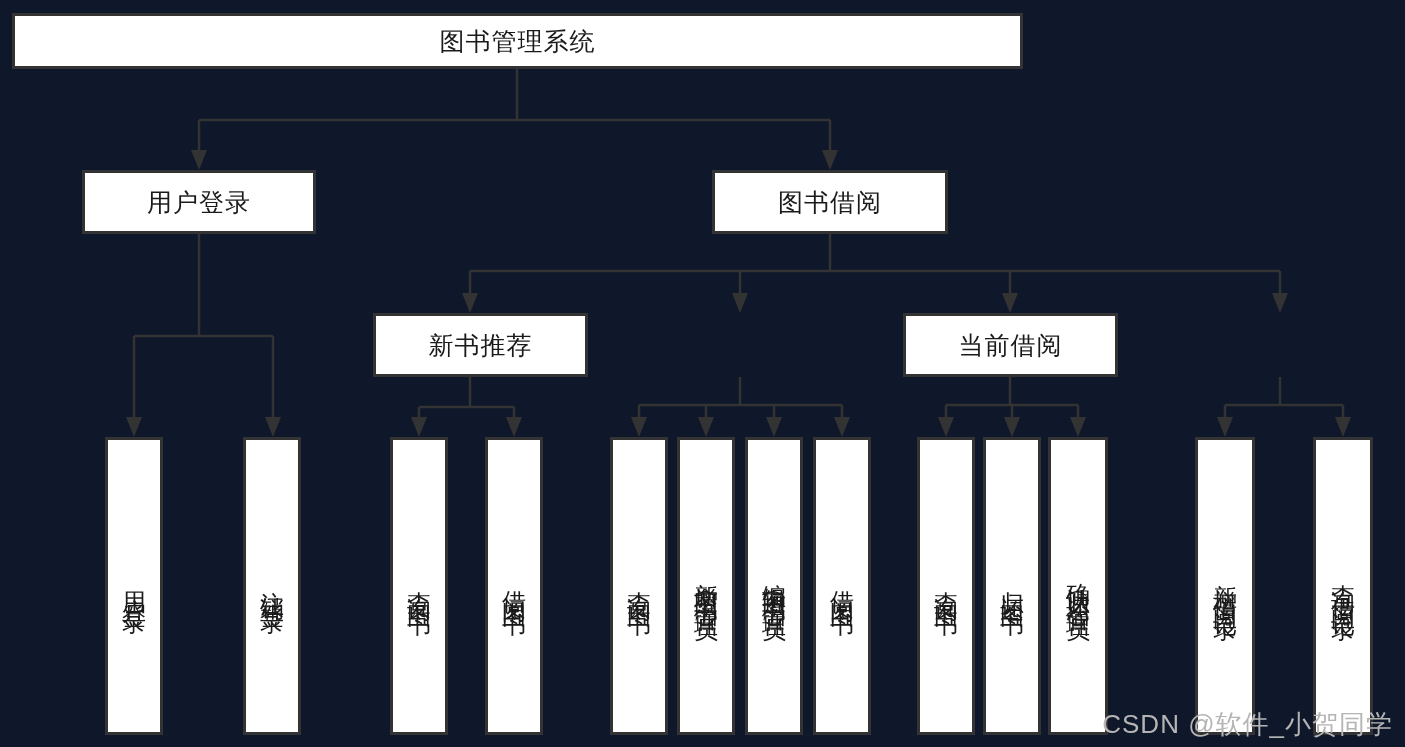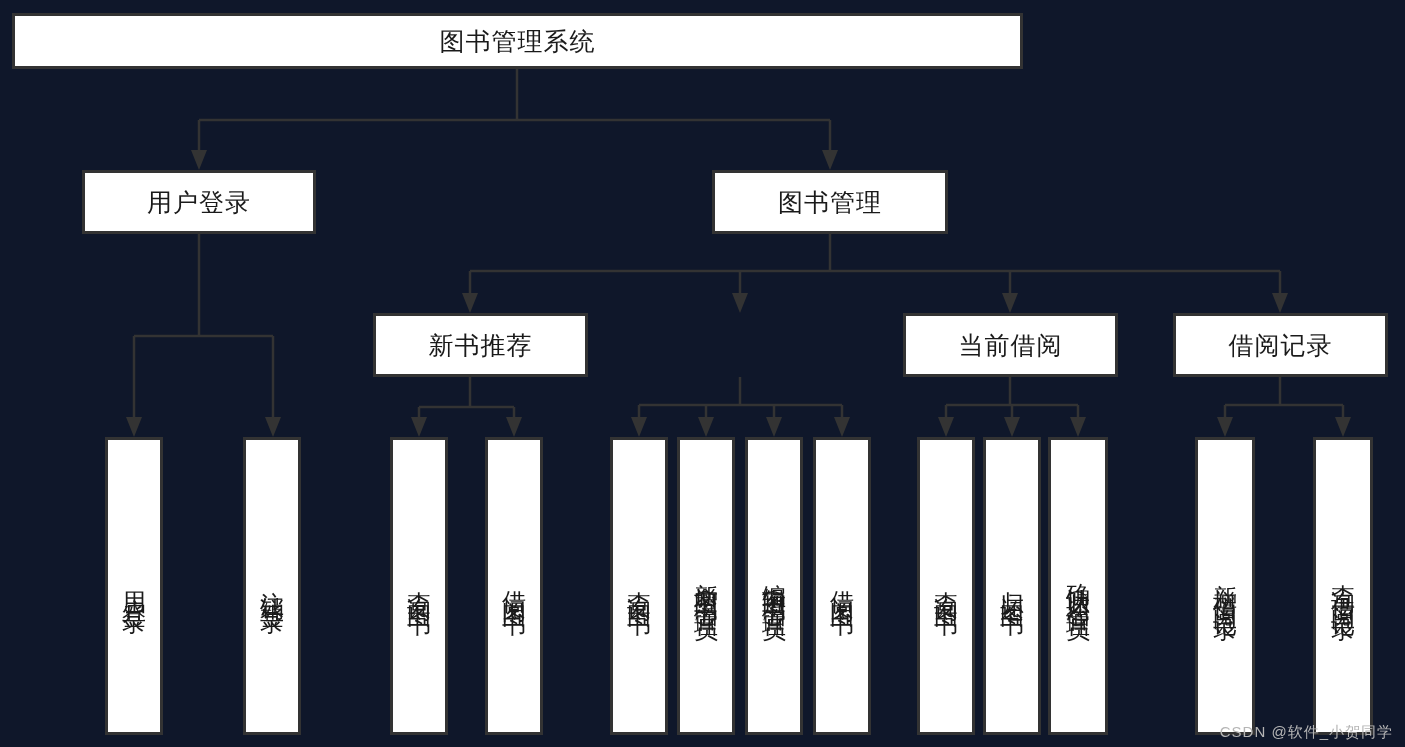--- a/index.html
+++ b/index.html
@@ -66,21 +66,21 @@
   .leaf.x8  { left: 813px; }
   .leaf.x9  { left: 917px; }
   .leaf.x10 { left: 983px; }
   .leaf.x11 { left: 1048px; width: 60px; letter-spacing: 5px; }
   .leaf.x12 { left: 1195px; width: 60px; }
   .leaf.x13 { left: 1313px; width: 60px; }
   .watermark {
     position: absolute;
     right: 12px;
     bottom: 5px;
-    font-size: 15px;
+    font-size: 26px;
     color: #b5b5b5;
     letter-spacing: 1px;
     white-space: nowrap;
   }
 </style>
 </head>
 <body>
 
 <div class="canvas">
 
@@ -111,25 +111,24 @@
       <polygon points="1004,417 1020,417 1012,437"></polygon>
       <polygon points="1070,417 1086,417 1078,437"></polygon>
       <polygon points="1217,417 1233,417 1225,437"></polygon>
       <polygon points="1335,417 1351,417 1343,437"></polygon>
     </g>
   </svg>
 
   <div class="node root">图书管理系统</div>
 
   <div class="node l2-a">用户登录</div>
-  <div class="node l2-b">图书管理</div>
+  <div class="node l2-b">图书借阅</div>
 
   <div class="node l3 l3-a">新书推荐</div>
   <div class="node l3 l3-c">当前借阅</div>
-  <div class="node l3 l3-d">借阅记录</div>
 
   <div class="leaf x1">用户登录</div>
   <div class="leaf x2">注销登录</div>
   <div class="leaf x3">查询图书</div>
   <div class="leaf x4">借阅图书</div>
   <div class="leaf x5">查询图书</div>
   <div class="leaf x6">新增图书（管理员）</div>
   <div class="leaf x7">编辑图书（管理员）</div>
   <div class="leaf x8">借阅图书</div>
   <div class="leaf x9">查询图书</div>

